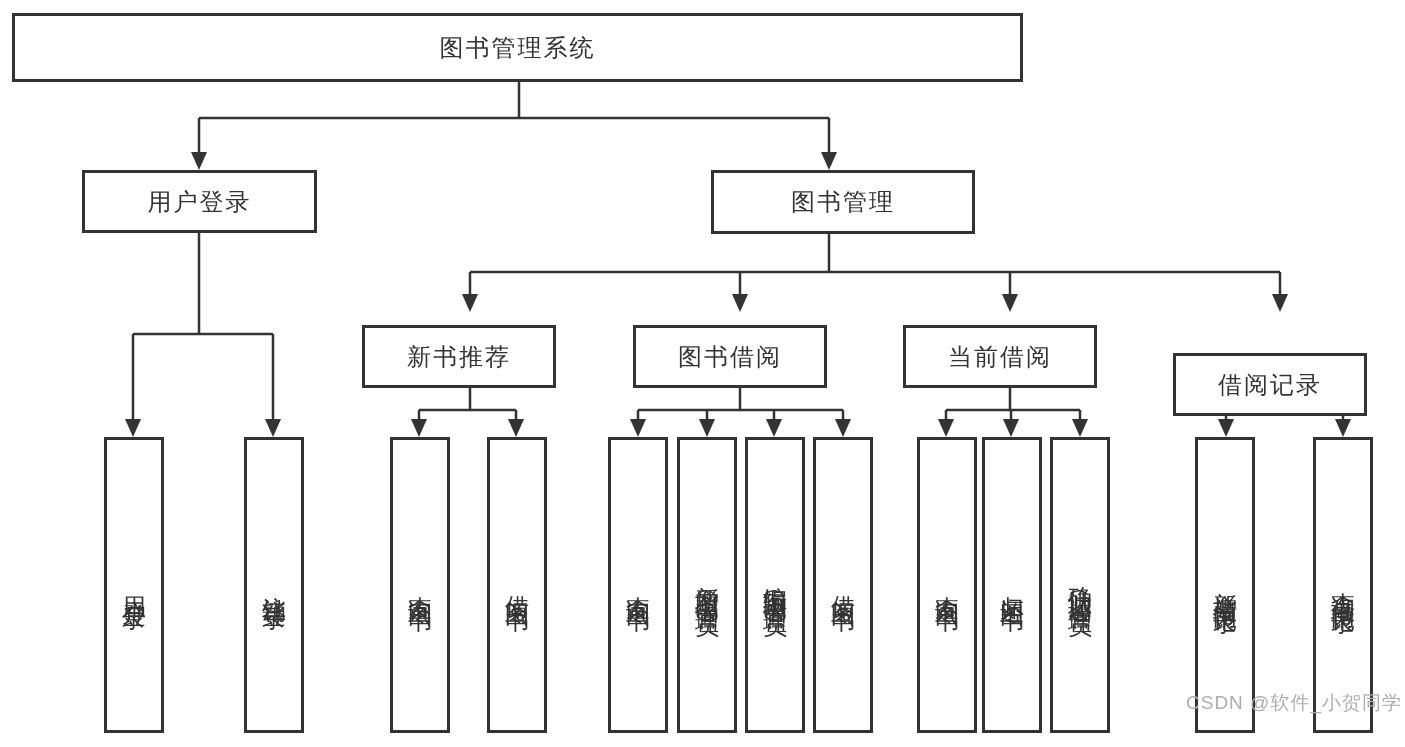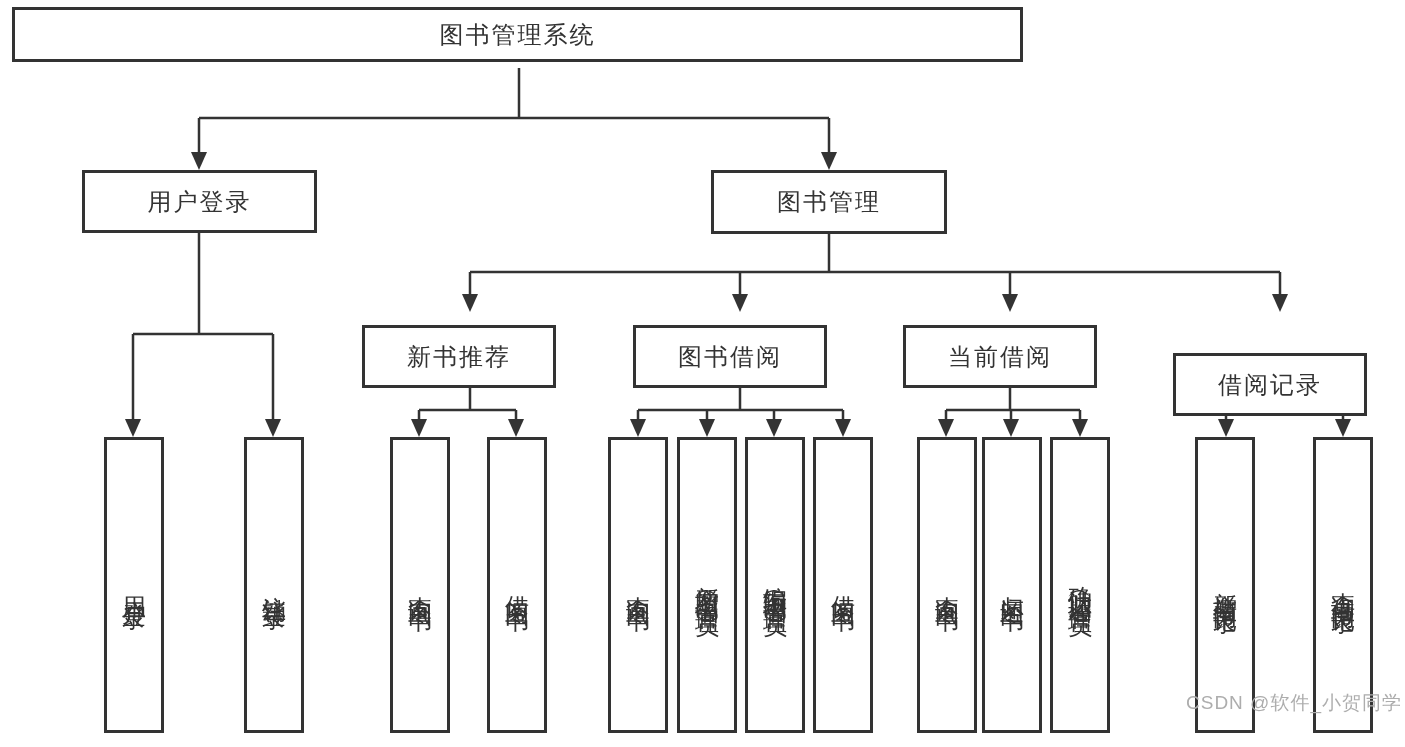--- a/index.html
+++ b/index.html
@@ -54,24 +54,24 @@
   .watermark {
     position: absolute;
     left: 1186px;
     top: 690px;
     font-size: 19px;
     color: #adadad;
     letter-spacing: 1px;
     white-space: nowrap;
   }
   
-  #n-root   { left: 12px;  top: 7px;  width: 1011px; height: 55px; }
+  #n-root   { left: 12px;  top: 13px;  width: 1011px; height: 69px; }
   
   #n-login  { left: 82px;  top: 170px; width: 235px;  height: 63px; }
-  #n-bmgmt  { left: 711px; top: 170px; width: 236px;  height: 64px; }
+  #n-bmgmt  { left: 711px; top: 170px; width: 264px;  height: 64px; }
   
   .lvl3 { top: 325px; width: 194px; height: 63px; }
   #n-newbook { left: 362px;  }
   #n-borrow  { left: 633px;  }
   #n-current { left: 903px;  }
   #n-record  { left: 1173px; margin-top: 28px; }
   
   #lf-login-0  { left: 104px; }
   #lf-login-1  { left: 244px; }
   #lf-new-0    { left: 390px; }

